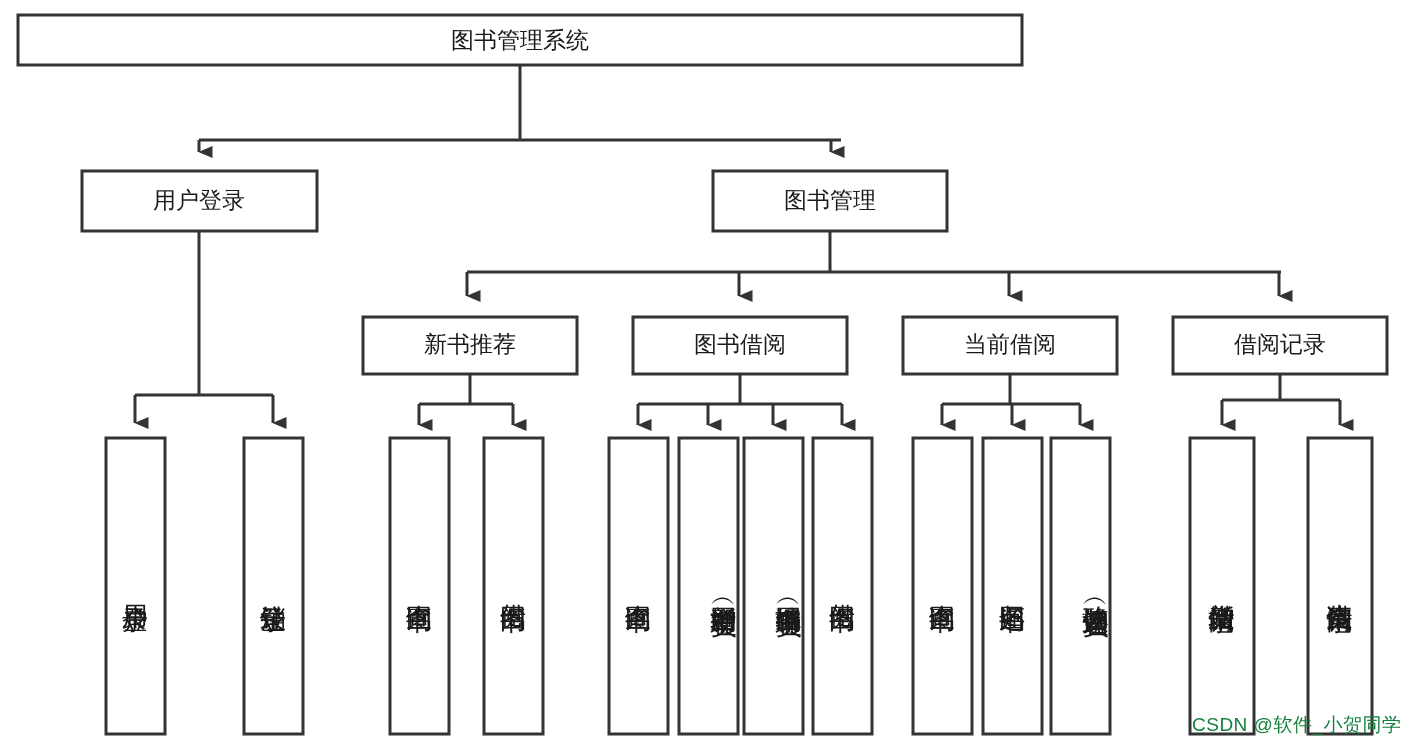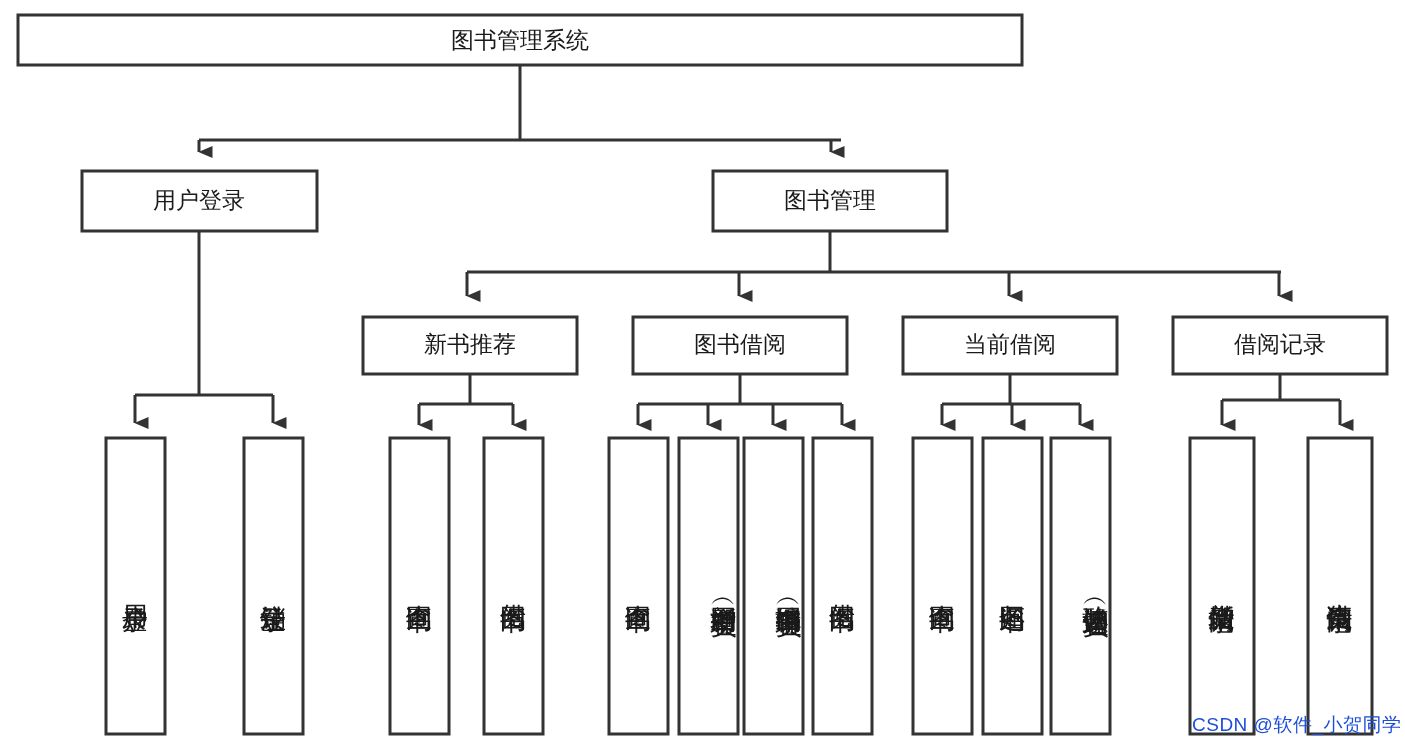--- a/index.html
+++ b/index.html
@@ -63,21 +63,21 @@
     align-items: center;
     justify-content: center;
     white-space: nowrap;
     pointer-events: none;
     user-select: none;
   }
   .watermark {
     position: absolute;
     font-family: "Liberation Sans", "DejaVu Sans", sans-serif;
     font-size: 19px;
-    color: #1d4ed8;
+    color: #15803d;
     white-space: nowrap;
     letter-spacing: 0.5px;
   }
 </style>
 </head>
 <body>
 
 <div id="diagram-root">
 
   <svg class="diagram-canvas" viewBox="0 0 1405 747">

